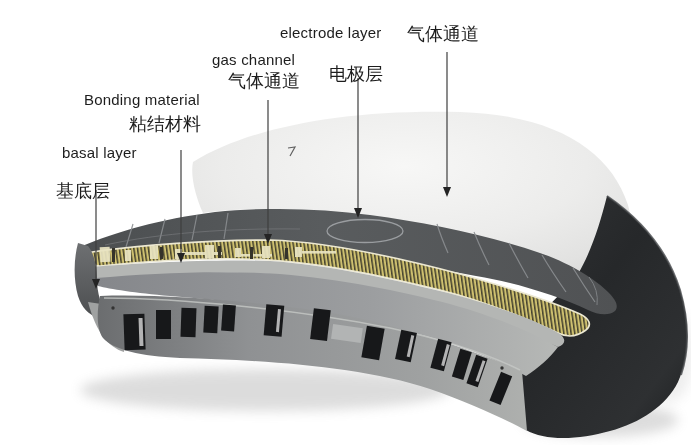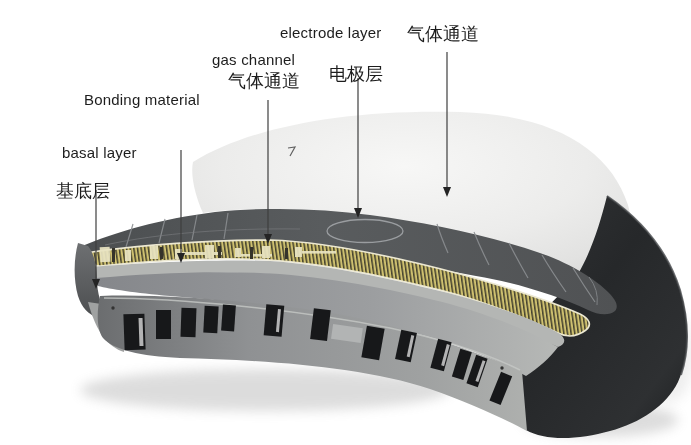--- a/index.html
+++ b/index.html
@@ -251,20 +251,21 @@
         <line x1="447" y1="52" x2="447" y2="187"></line>
         <polygon points="443,187 451,187 447,197" fill="#242424" stroke="none"></polygon>
       </g>
     </g>
   </svg>
 
   <div class="lbl lbl-en" id="basal-en">basal layer</div>
   <div class="lbl lbl-zh" id="basal-zh">基底层</div>
 
   <div class="lbl lbl-en" id="bond-en">Bonding material</div>
+  <div class="lbl lbl-zh" id="bond-zh">粘结材料</div>
 
   <div class="lbl lbl-en" id="gas-en">gas channel</div>
   <div class="lbl lbl-zh" id="gas-zh">气体通道</div>
 
   <div class="lbl lbl-en" id="elec-en">electrode layer</div>
   <div class="lbl lbl-zh" id="elec-zh">电极层</div>
 
   <div class="lbl lbl-zh" id="diel-zh">气体通道</div>
 </div>
 

